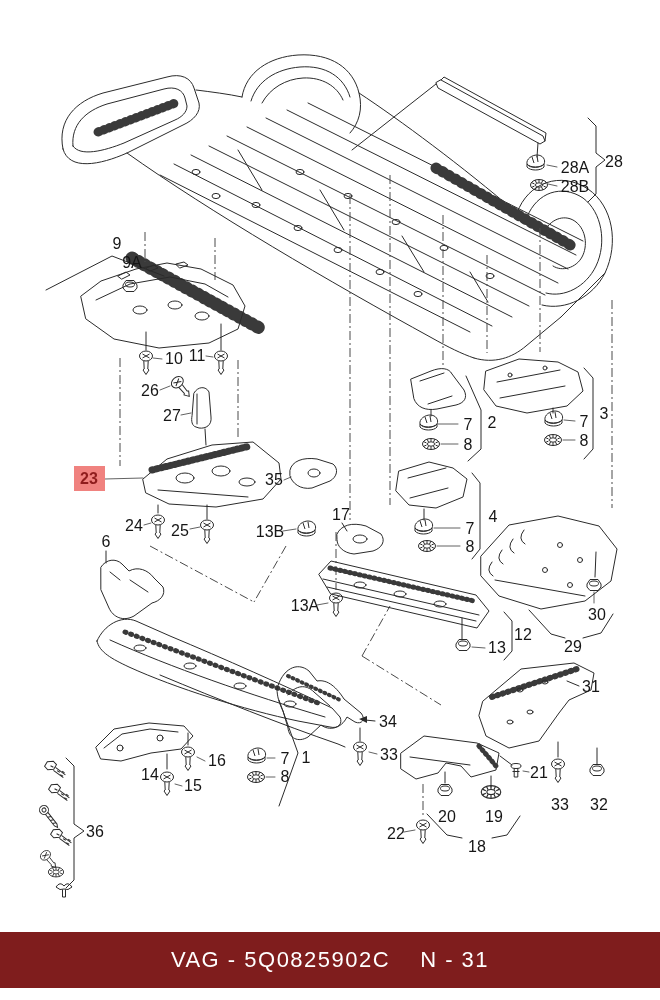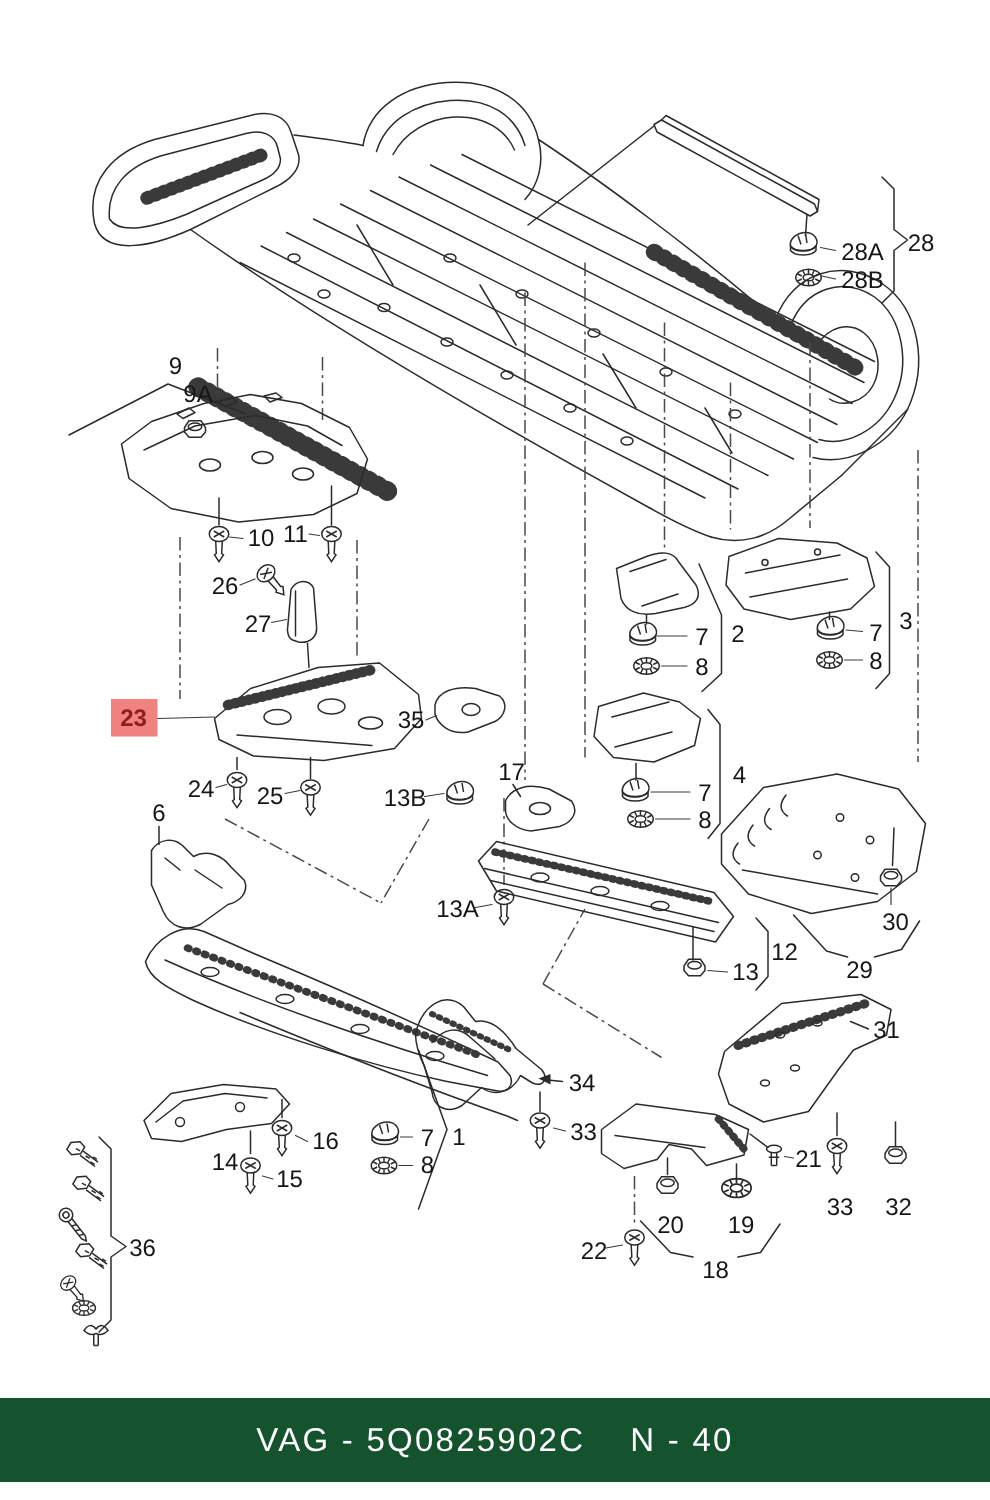--- a/index.html
+++ b/index.html
@@ -5,21 +5,21 @@
   html,body{margin:0;padding:0;background:#fff;}
   .page{position:relative;width:660px;height:1000px;background:#fff;overflow:hidden;
         font-family:"Liberation Sans",sans-serif;}
   svg{display:block;}
   .ln{fill:none;stroke:#2b2b2b;stroke-width:1;stroke-linecap:round;stroke-linejoin:round;}
   .thin{fill:none;stroke:#3a3a3a;stroke-width:.8;stroke-linecap:round;stroke-linejoin:round;}
   .dd{fill:none;stroke:#4a4a4a;stroke-width:1;stroke-dasharray:9 3 2 3;}
   .hb{fill:none;stroke:#3a3a3a;}
   text.call{font-family:"Liberation Sans",sans-serif;font-size:16px;fill:#161616;}
   text.hl{font-family:"Liberation Sans",sans-serif;font-size:16px;font-weight:bold;}
-  .footer{position:absolute;left:0;top:932px;width:660px;height:56px;background:#14532d;
+  .footer{position:absolute;left:0;top:932px;width:660px;height:56px;background:#7f1d1d;
           display:flex;align-items:center;justify-content:center;gap:30px;}
   .footer span{color:#ffffff;font-size:22px;letter-spacing:1.5px;}
 </style>
 </head>
 <body>
 
 <div class="page">
 
 <svg width="660" height="932" viewBox="0 0 660 932">
   <defs>
@@ -396,16 +396,16 @@
     <text class="call" text-anchor="middle" x="560" y="810">33</text>
     <text class="call" text-anchor="middle" x="599" y="810">32</text>
     <text class="call" text-anchor="middle" x="575" y="173">28A</text>
     <text class="call" text-anchor="middle" x="575" y="192">28B</text>
     <text class="call" text-anchor="middle" x="614" y="167">28</text>
   </g>
 </svg>
 
 <div class="footer">
   <span>VAG - 5Q0825902C</span>
-  <span>N - 40</span>
+  <span>N - 31</span>
 </div>
 
 </div>
 
 </body></html>

